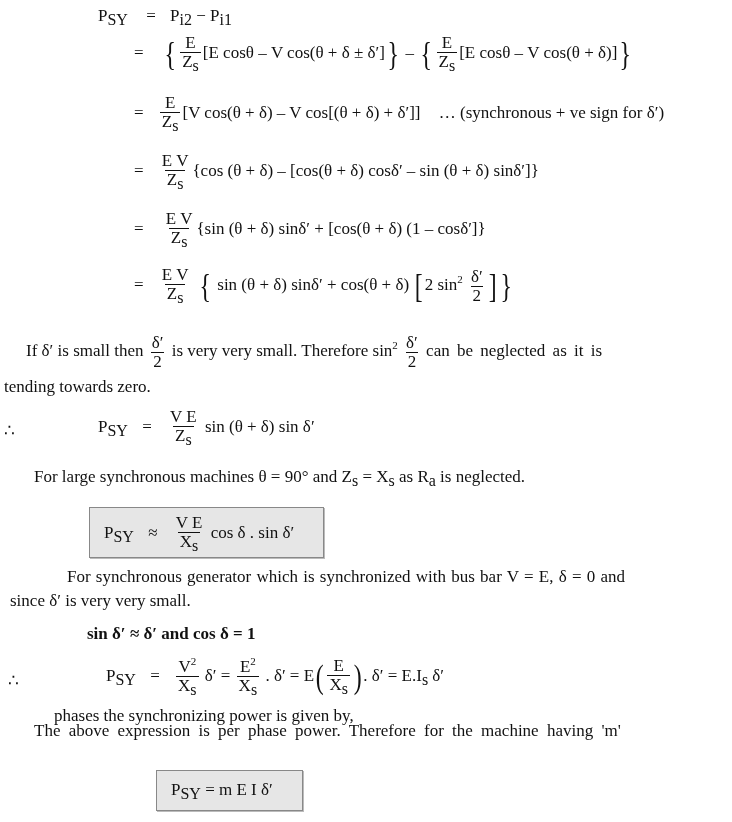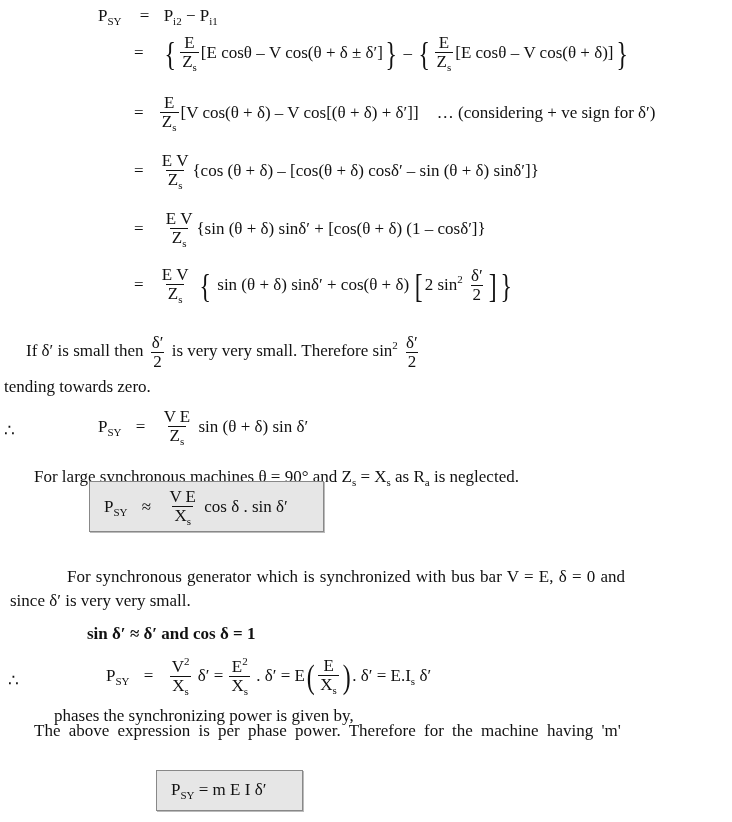--- a/index.html
+++ b/index.html
@@ -2,21 +2,21 @@
 <html><head>
 <meta charset="utf-8">
 <style>
   html, body { margin:0; padding:0; background:#ffffff; }
   body { width:732px; height:822px; position:relative; overflow:hidden;
          font-family:"Liberation Serif", "DejaVu Serif", serif; color:#111; font-size:17px; }
   .abs { position:absolute; white-space:nowrap; }
   .frac { display:inline-flex; flex-direction:column; align-items:center; vertical-align:middle; margin:0 2px; line-height:1.05; }
   .frac .num { padding:0 2px; }
   .frac .den { border-top:1px solid #111; padding:0 2px; }
-  .sub { font-size:11px; vertical-align:-4px; }
+  .sub { font-size:16px; vertical-align:-4px; }
   .sup { font-size:11px; vertical-align:7px; }
   .big { font-size:34px; font-weight:100; vertical-align:middle; line-height:1; transform:scaleX(0.7); display:inline-block; }
   .box { position:absolute; background:#e6e6e6; border:1px solid #888; box-shadow:1px 1px 0 #bbb; }
   .eq { margin:0 10px; }
 </style>
 </head>
 <body>
 
 <div class="abs" style="left:98px;top:6px;">
   <span>P</span><span class="sub">SY</span>
@@ -36,21 +36,21 @@
       <span class="den"><span>Z</span><span class="sub">s</span></span>
     </span><span>[E cosθ – V cos(θ + δ)]</span><span class="big">}</span>
 </div>
 
 <div class="abs" style="left:134px;top:94px;">
   <span>=</span>
   <span class="frac" style="margin-left:12px">
       <span class="num">E</span>
       <span class="den"><span>Z</span><span class="sub">s</span></span>
     </span><span>[V cos(θ + δ) – V cos[(θ + δ) + δ′]]</span>
-  <span style="margin-left:14px">… (considering  + ve sign for δ′)</span>
+  <span style="margin-left:14px">… (synchronous  + ve sign for δ′)</span>
 </div>
 
 <div class="abs" style="left:134px;top:152px;">
   <span>=</span>
   <span class="frac" style="margin-left:12px">
       <span class="num">E V</span>
       <span class="den"><span>Z</span><span class="sub">s</span></span>
     </span><span>{cos (θ + δ) – [cos(θ + δ) cosδ′ – sin (θ + δ) sinδ′]}</span>
 </div>
 
@@ -81,39 +81,40 @@
   <span>If  δ′ is small then</span>
   <span class="frac">
       <span class="num">δ′</span>
       <span class="den">2</span>
     </span>
   <span>is very very small. Therefore sin</span><span class="sup">2</span>
   <span class="frac">
       <span class="num">δ′</span>
       <span class="den">2</span>
     </span>
+  <span style="word-spacing:3px">can be neglected as it is</span>
 </div>
 <div class="abs" style="left:4px;top:377px;">tending towards zero.</div>
 
 <div class="abs" style="left:4px;top:420px;">∴</div>
 <div class="abs" style="left:98px;top:408px;">
   <span>P</span><span class="sub">SY</span>
   <span class="eq">=</span>
   <span class="frac">
       <span class="num">V E</span>
       <span class="den"><span>Z</span><span class="sub">s</span></span>
     </span>
   <span>sin (θ  +  δ) sin  δ′</span>
 </div>
 
 <div class="abs" style="left:34px;top:467px;">
   <span>For large synchronous machines θ  =  90° and   Z</span><span class="sub">s</span><span> = X</span><span class="sub">s</span><span> as R</span><span class="sub">a</span><span> is neglected.</span>
 </div>
 
-<div class="box" style="left:89px;top:481px;width:233px;height:49px;">
+<div class="box" style="left:89px;top:507px;width:233px;height:49px;">
   <div class="abs" style="left:14px;top:6px;">
     <span>P</span><span class="sub">SY</span>
     <span class="eq">≈</span>
     <span class="frac">
         <span class="num">V E</span>
         <span class="den"><span>X</span><span class="sub">s</span></span>
       </span>
     <span>cos δ .  sin  δ′</span>
   </div>
 </div>

